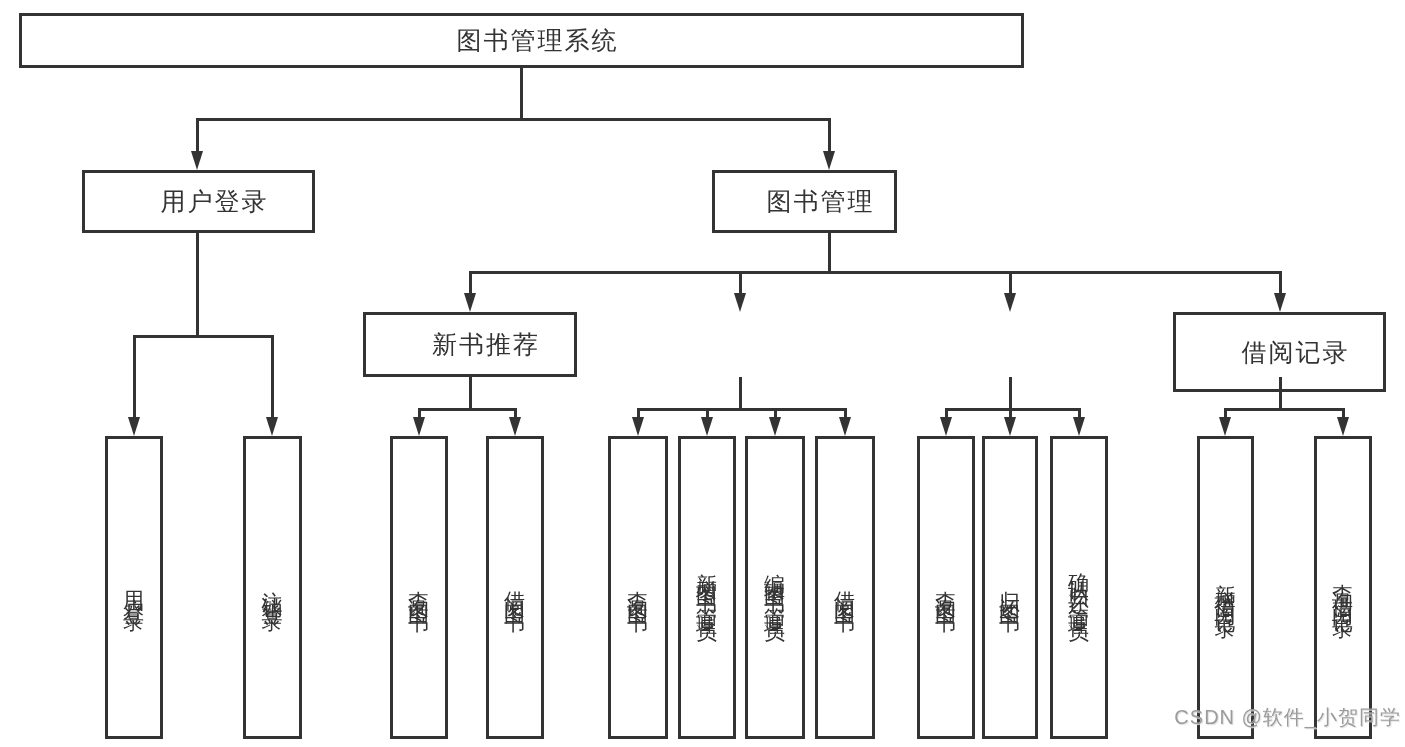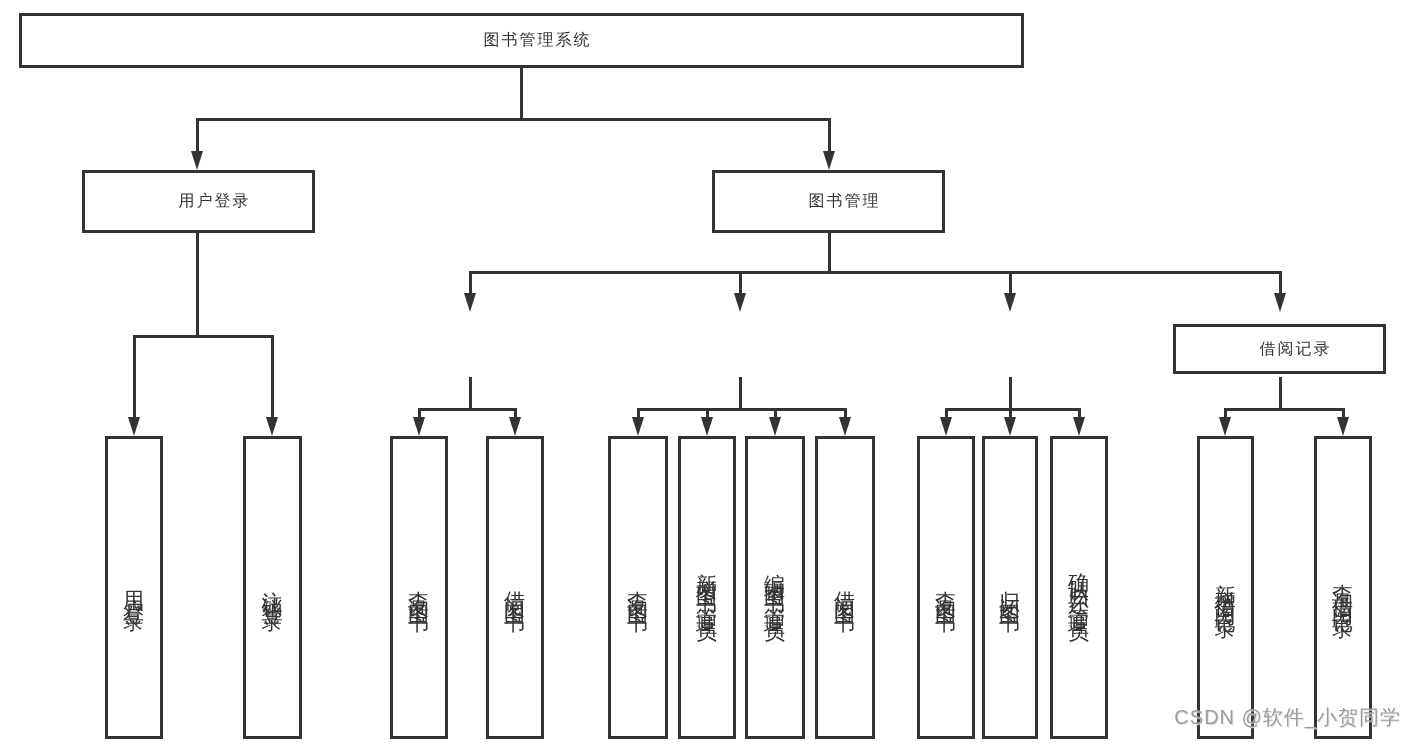--- a/index.html
+++ b/index.html
@@ -21,21 +21,21 @@
     position: absolute;
     box-sizing: border-box;
     border: 3px solid var(--line);
     background: #fff;
     color: var(--text);
     display: flex;
     align-items: center;
     justify-content: center;
   }
   .h {
-    font-size: 16px;
+    font-size: 25px;
     letter-spacing: 2px;
     white-space: nowrap;
     padding-left: 32px;
   }
   .v {
     writing-mode: vertical-rl;
     text-orientation: mixed;
     font-size: 21px;
     letter-spacing: 7px;
     line-height: 1;
@@ -60,23 +60,24 @@
   }
 </style>
 </head>
 <body>
 
 <div id="stage">
 
   <div class="box h" style="left:19px;top:13px;width:1005px;height:55px">图书管理系统</div>
 
   <div class="box h" style="left:82px;top:170px;width:233px;height:63px">用户登录</div>
-  <div class="box h" style="left:712px;top:170px;width:233px;height:63px">图书管理</div>
+  <div class="box h" style="left:712px;top:170px;width:185px;height:63px">图书管理</div>
 
-  <div class="box h" style="left:1173px;top:324px;width:213px;height:50px">借阅记录</div>
+  <div class="box h" style="left:363px;top:312px;width:214px;height:65px">新书推荐</div>
+  <div class="box h" style="left:1173px;top:312px;width:213px;height:80px">借阅记录</div>
 
   <div class="box v" style="left:105px;top:436px;width:58px;height:303px">用户登录</div>
   <div class="box v" style="left:243px;top:436px;width:59px;height:303px">注销登录</div>
 
   <div class="box v" style="left:390px;top:436px;width:58px;height:303px">查询图书</div>
   <div class="box v" style="left:486px;top:436px;width:58px;height:303px">借阅图书</div>
 
   <div class="box v" style="left:608px;top:436px;width:60px;height:303px">查询图书</div>
   <div class="box v" style="left:678px;top:436px;width:58px;height:303px">新增图书（管理员）</div>
   <div class="box v" style="left:745px;top:436px;width:60px;height:303px">编辑图书（管理员）</div>

